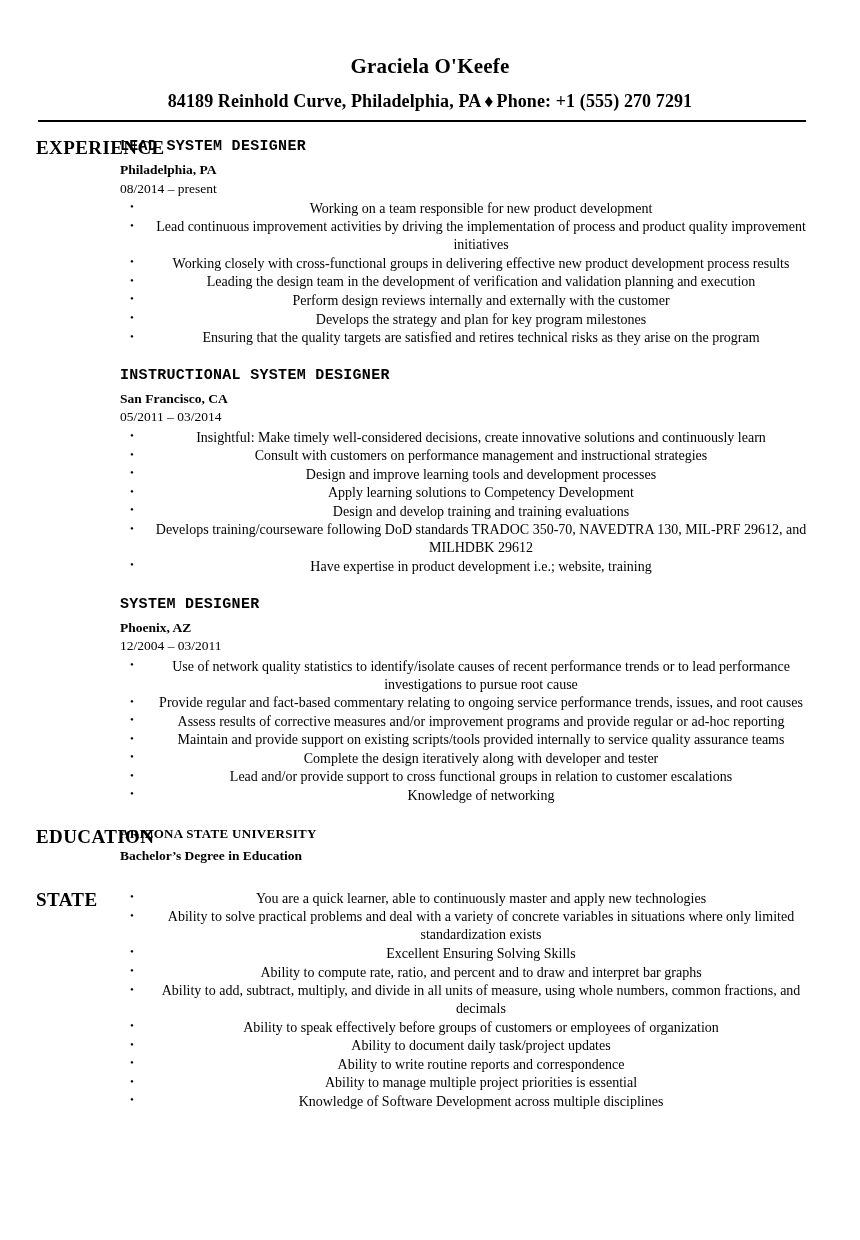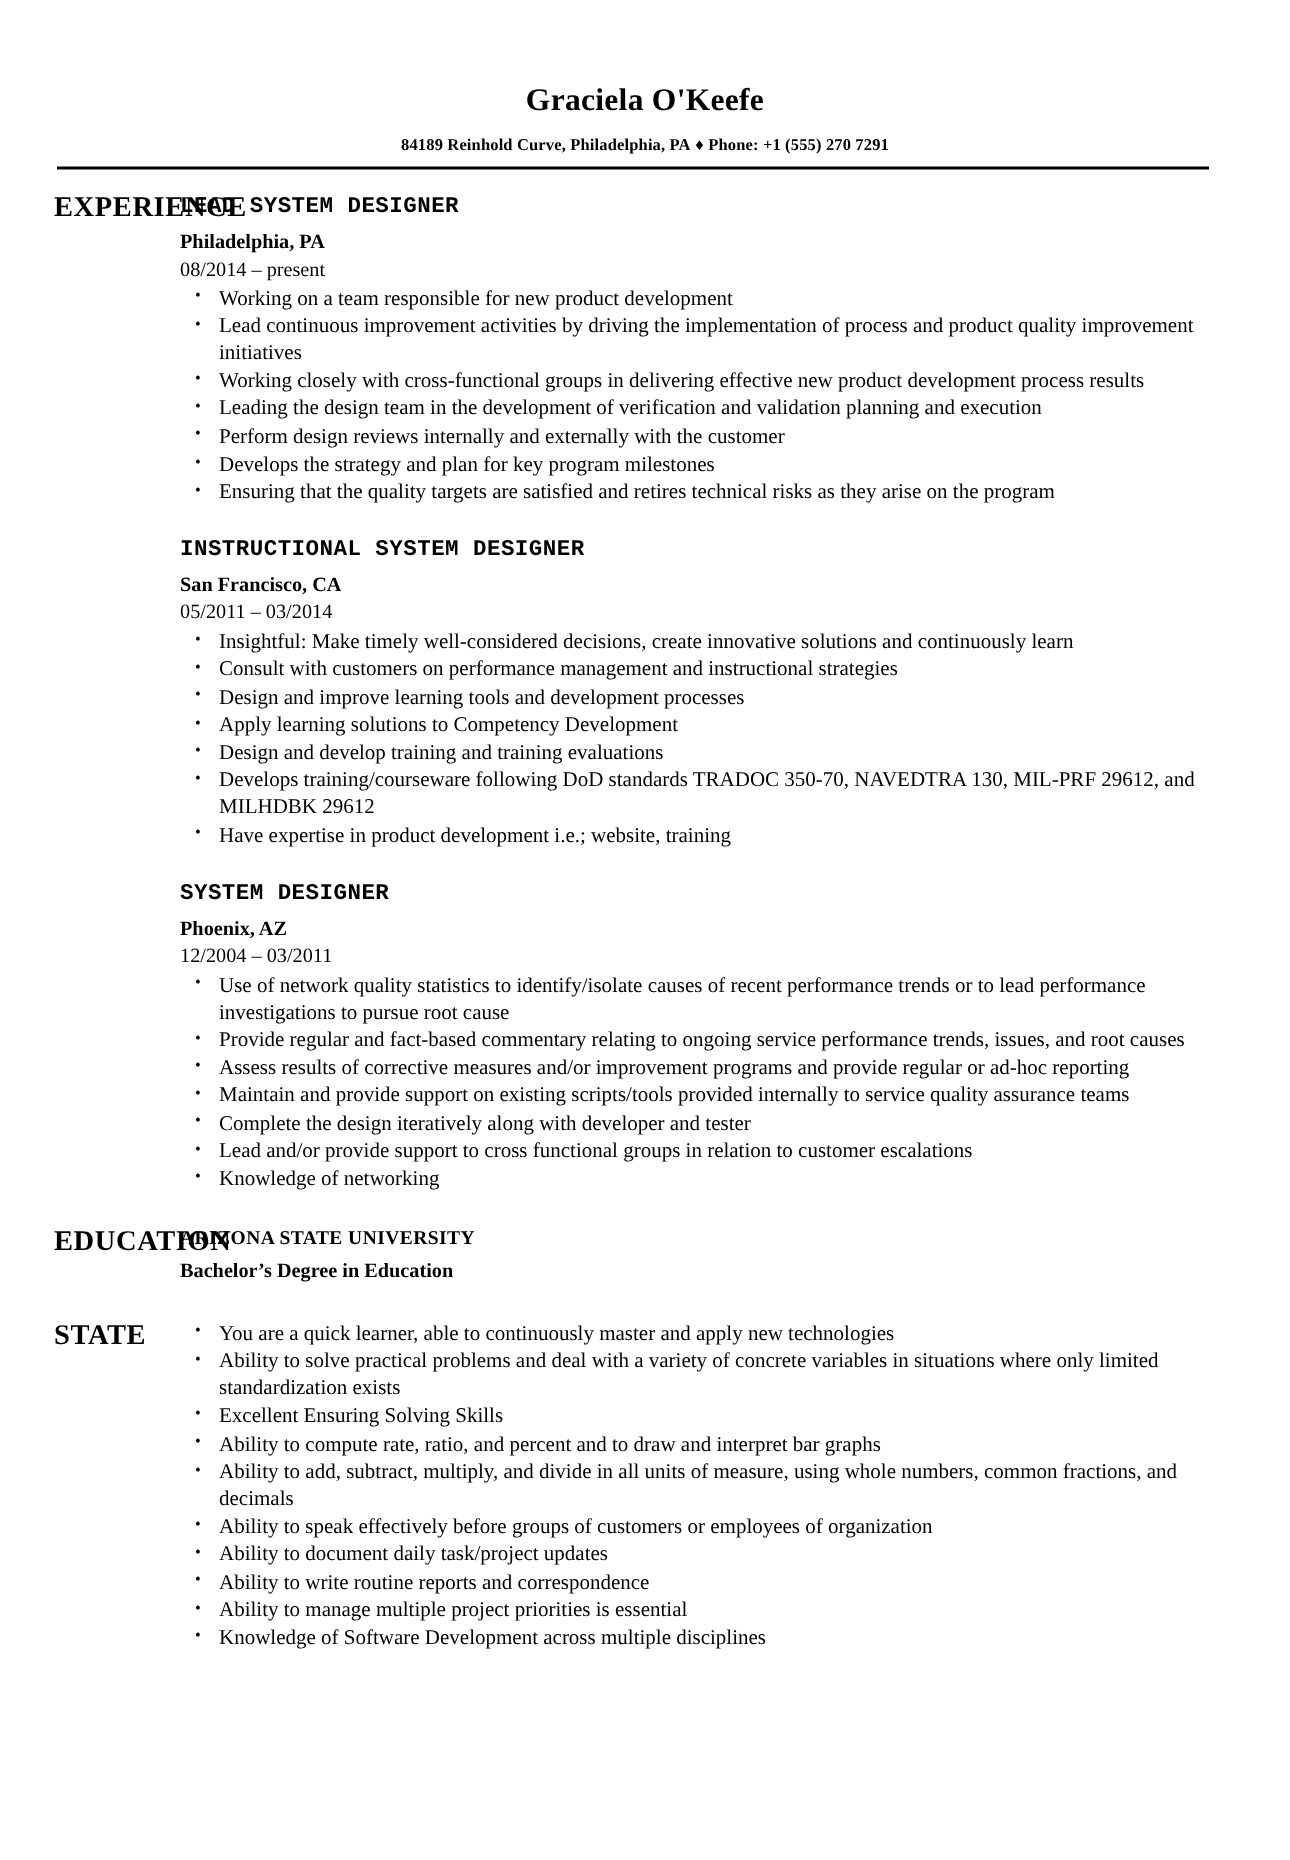--- a/index.html
+++ b/index.html
@@ -29,21 +29,21 @@
     padding-top: 20px;
     text-align: center;
   }
   .cand-name {
     font-size: 21px;
     font-weight: bold;
     letter-spacing: 0.2px;
     line-height: 1.2;
   }
   .contact-line {
-    font-size: 11px;
+    font-size: 18px;
     font-weight: bold;
     margin-top: 12px;
     letter-spacing: 0.1px;
   }
   .contact-sep {
     padding: 0 3px;
   }
   .rule {
     border: none;
     border-top: 2px solid #000000;
@@ -106,20 +106,21 @@
     list-style: none;
     margin: 2px 0 0 0;
     padding: 0;
   }
   ul.bullets > li {
     position: relative;
     padding-left: 26px;
     font-size: 14px;
     line-height: 1.29;
     margin-bottom: 0.5px;
+    text-align: center;
   }
   ul.bullets > li::before {
     content: "\2022";
     position: absolute;
     left: 10px;
     top: -0.5px;
     font-size: 11px;
     line-height: 1.45;
   }
 

